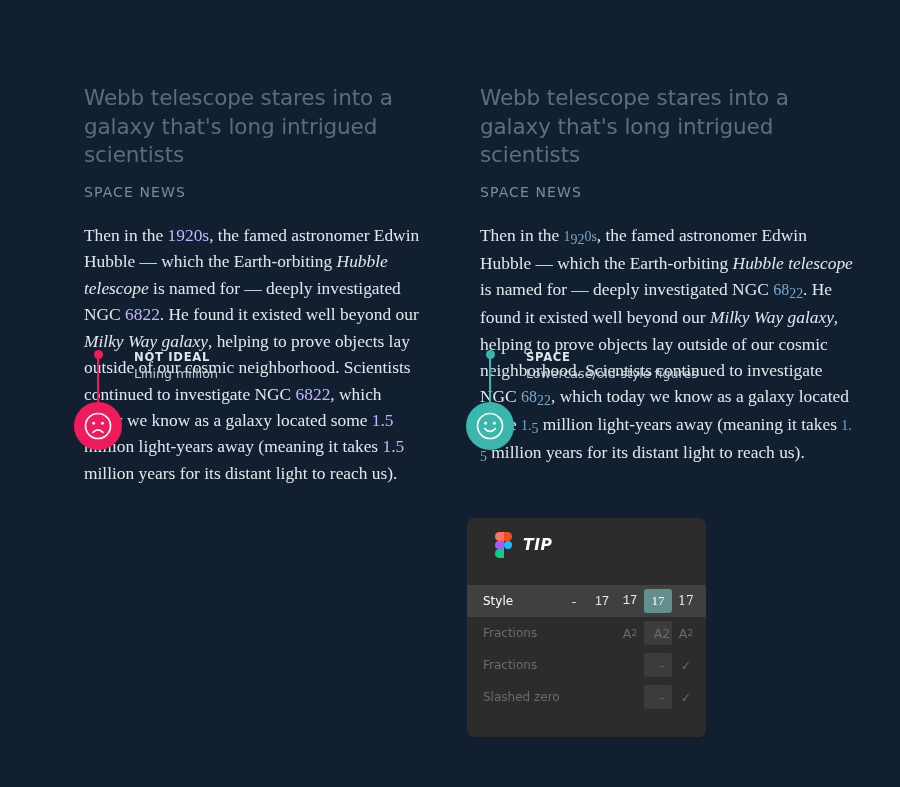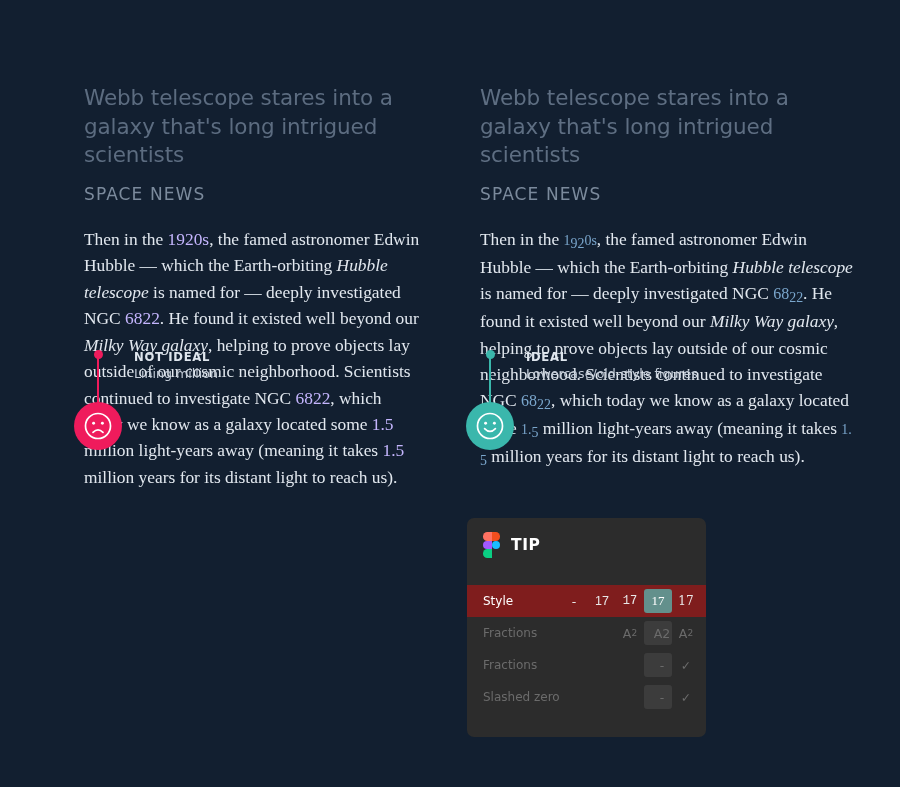--- a/index.html
+++ b/index.html
@@ -33,21 +33,21 @@
     line-height: 1.33;
     font-weight: 400;
     color: #5c6c80;
     letter-spacing: -0.1px;
   }
   .col-right .headline { color: #5e6e82; }
 
   .kicker {
     margin-top: 14px;
     font-family: "DejaVu Sans", sans-serif;
-    font-size: 17px;
+    font-size: 14px;
     letter-spacing: 1.1px;
     color: #7b8a9c;
     font-weight: 400;
   }
 
   
   .body-copy {
     margin-top: 22px;
     font-family: "Liberation Serif", serif;
     font-size: 17.4px;
@@ -139,22 +139,23 @@
     width: 239px;
     height: 219px;
     background: #2c2c2c;
     border-radius: 7px;
     padding: 14px 0 0 0;
     overflow: hidden;
   }
   .tip-head {
     display: flex;
     align-items: center;
-    padding: 0 16px;
+    padding: 0 28px;
     margin-bottom: 22px;
+    font-style: italic;
   }
   .figma-logo { width: 17px; height: 25px; position: relative; flex: 0 0 17px; }
   .fl { position: absolute; }
   .tip-title {
     margin-left: 11px;
     font-family: "DejaVu Sans", sans-serif;
     font-size: 15.5px;
     font-weight: bold;
     letter-spacing: 0.6px;
     color: #ffffff;
@@ -170,21 +171,21 @@
     height: 32px;
     display: flex;
     align-items: center;
     padding: 0 6px 0 16px;
     font-family: "DejaVu Sans", sans-serif;
     font-size: 12px;
   }
   .tip-row .row-label { flex: 1; }
   .tip-row.dim .row-label { color: #6b6b6b; }
   .tip-row.active {
-    background: #7f1d1d;
+    background: #404040;
     color: #ffffff;
     margin-top: 28px;
   }
   .tip-row.active .row-label { color: #ffffff; font-weight: normal; }
 
   .opt {
     width: 28px;
     height: 24px;
     display: flex;
     align-items: center;
@@ -251,21 +252,21 @@
     <div class="pin-circle" style="background: rgb(58, 183, 172);">
       <svg width="30" height="30" viewBox="0 0 30 30" aria-hidden="true">
         <circle cx="15" cy="15" r="12.5" fill="none" stroke="#ffffff" stroke-width="1.7"></circle>
         <circle cx="10.6" cy="12.2" r="1.45" fill="#ffffff"></circle>
         <circle cx="19.4" cy="12.2" r="1.45" fill="#ffffff"></circle>
         <path d="M9.6 17.6 Q15 23.2 20.4 17.6" fill="none" stroke="#ffffff" stroke-width="1.7" stroke-linecap="round"></path>
       </svg>
     </div>
   </div>
   <div class="marker-text">
-    <div class="marker-title">IDEAL</div>
+    <div class="marker-title">SPACE</div>
     <div class="marker-sub">Lowercase/old-style figures</div>
   </div>
 </div>
 
 <div class="tip-panel">
   <div class="tip-head">
     <div class="figma-logo">
       <div class="fl" style="left:8.5px; top:0;    width:8.5px; height:8.5px; background:#f24e1e; border-radius:0 4.25px 4.25px 0;"></div>
       <div class="fl" style="left:0;     top:0;    width:8.5px; height:8.5px; background:#ff7262; border-radius:4.25px 0 0 4.25px;"></div>
       <div class="fl" style="left:0;     top:8.5px;width:8.5px; height:8.5px; background:#a259ff; border-radius:4.25px 0 0 4.25px;"></div>

